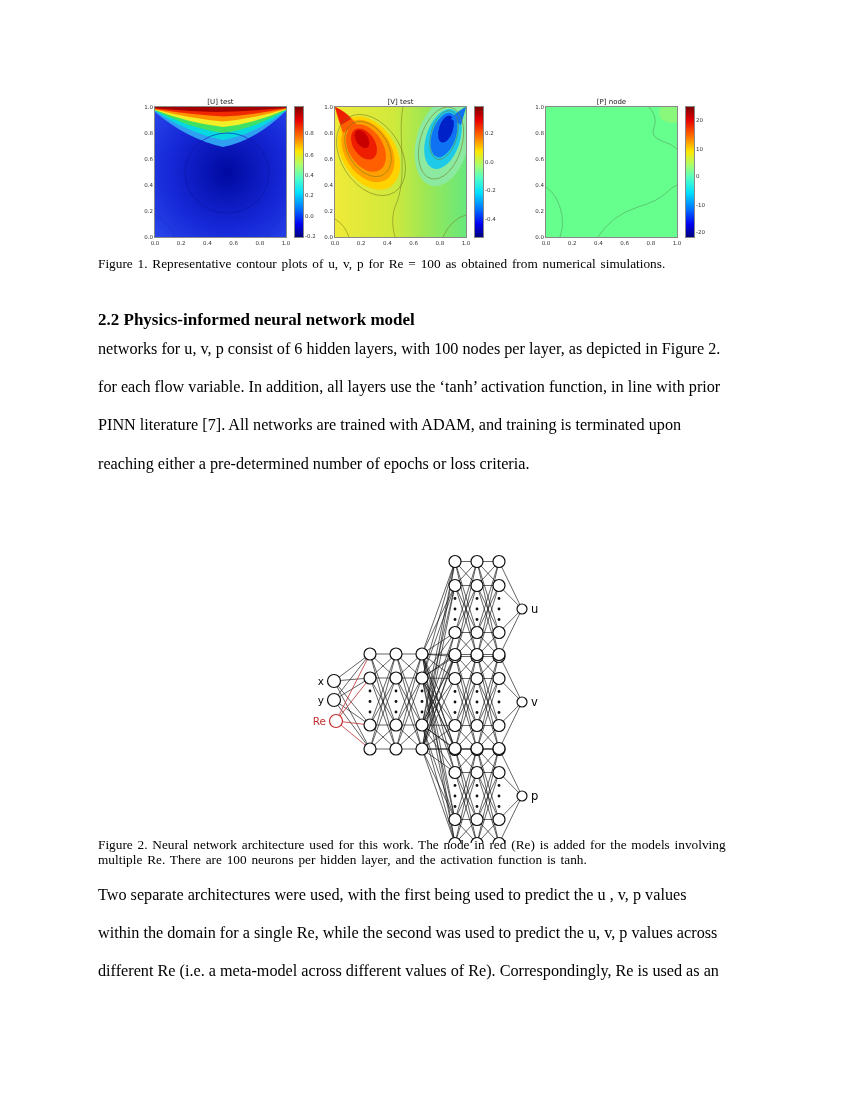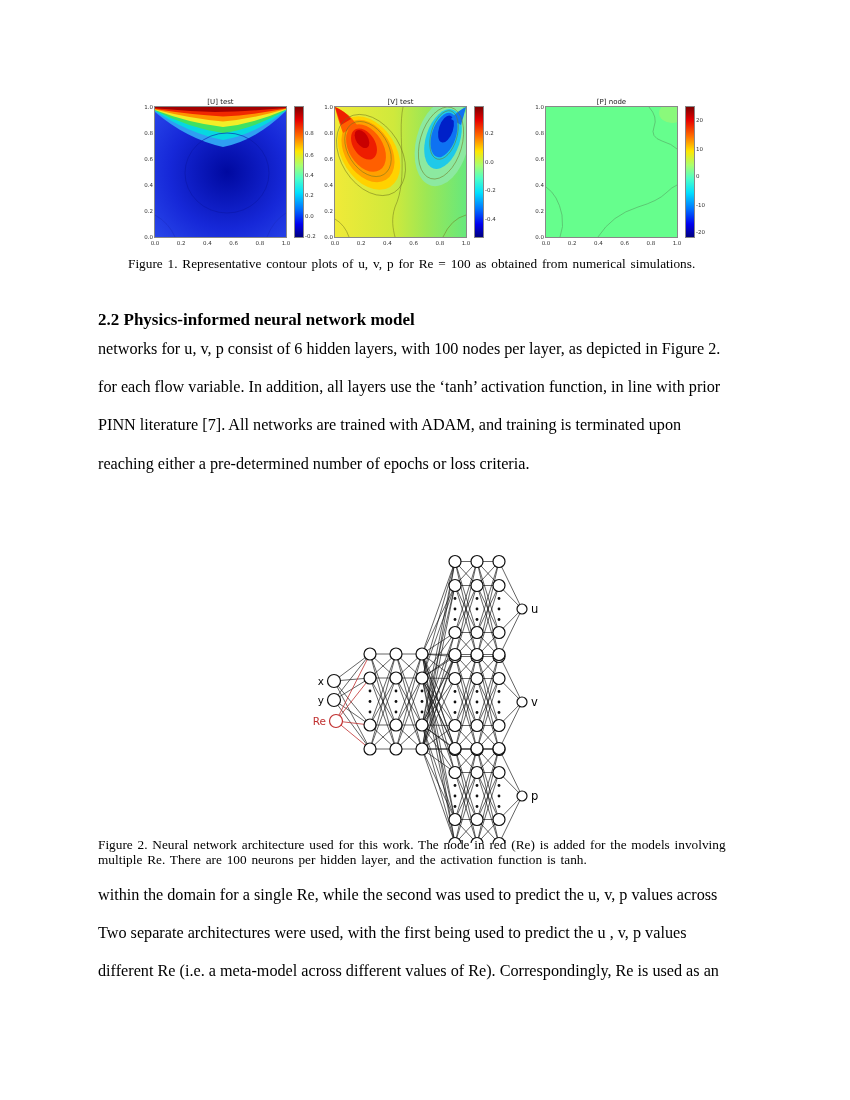--- a/index.html
+++ b/index.html
@@ -164,21 +164,21 @@
         <span class="xtick" style="left: 109.8px;">0.8</span>
         <span class="xtick" style="left: 136px;">1.0</span>
         <span class="ctick" style="top: 20px;">20</span>
         <span class="ctick" style="top: 48.6px;">10</span>
         <span class="ctick" style="top: 75.9px;">0</span>
         <span class="ctick" style="top: 104.5px;">-10</span>
         <span class="ctick" style="top: 131.8px;">-20</span>
       </div>
   </div>
 
-  <div class="caption" style="top:256px;margin-left:30px;">
+  <div class="caption" style="top:256px;">
     <div class="capline">Figure 1. Representative contour plots of u, v, p for Re = 100 as obtained from numerical simulations.</div>
   </div>
 
   <h2 class="heading">2.2 Physics-informed neural network model</h2>
 
   <div class="para" style="top:330px;">
       <div class="tline">networks for u, v, p consist of 6 hidden layers, with 100 nodes per layer, as depicted in Figure 2.</div>
       <div class="tline">for each flow variable. In addition, all layers use the ‘tanh’ activation function, in line with prior</div>
       <div class="tline">PINN literature [7]. All networks are trained with ADAM, and training is terminated upon</div>
       <div class="tline">reaching either a pre-determined number of epochs or loss criteria.</div>
@@ -484,18 +484,18 @@
         <text x="236" y="247" fill="#000" font-size="11.5" text-anchor="start" font-family="&quot;DejaVu Sans&quot;,sans-serif">p</text>
       </svg>
   </div>
 
   <div class="caption" style="top:837px;">
       <div class="capline">Figure 2. Neural network architecture used for this work. The node in red (Re) is added for the models involving</div>
       <div class="capline">multiple Re. There are 100 neurons per hidden layer, and the activation function is tanh.</div>
     </div>
 
   <div class="para" style="top:876px;">
+      <div class="tline">Two separate architectures were used, with the first being used to predict the u , v, p values</div>
       <div class="tline">within the domain for a single Re, while the second was used to predict the u, v, p values across</div>
-      <div class="tline">Two separate architectures were used, with the first being used to predict the u , v, p values</div>
       <div class="tline">different Re (i.e. a meta-model across different values of Re). Correspondingly, Re is used as an</div>
     </div>
 
 </div>
 
 </body></html>

